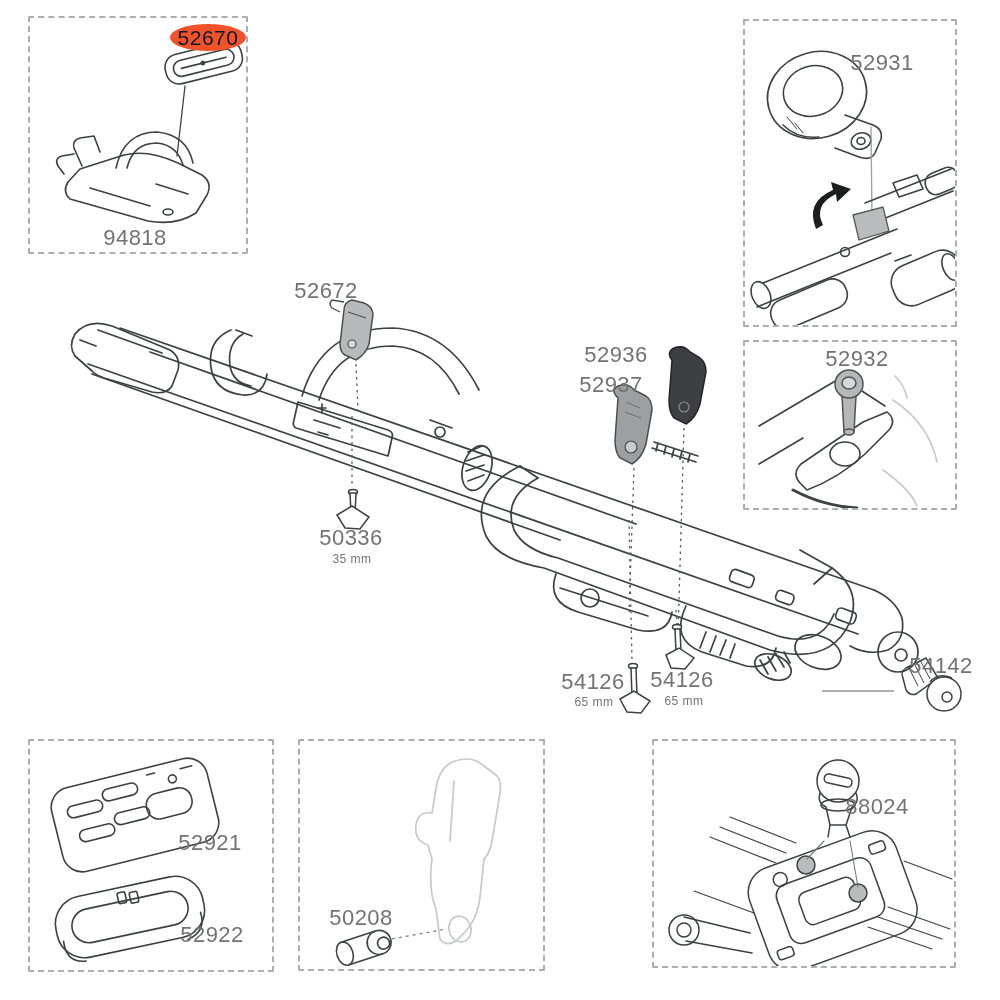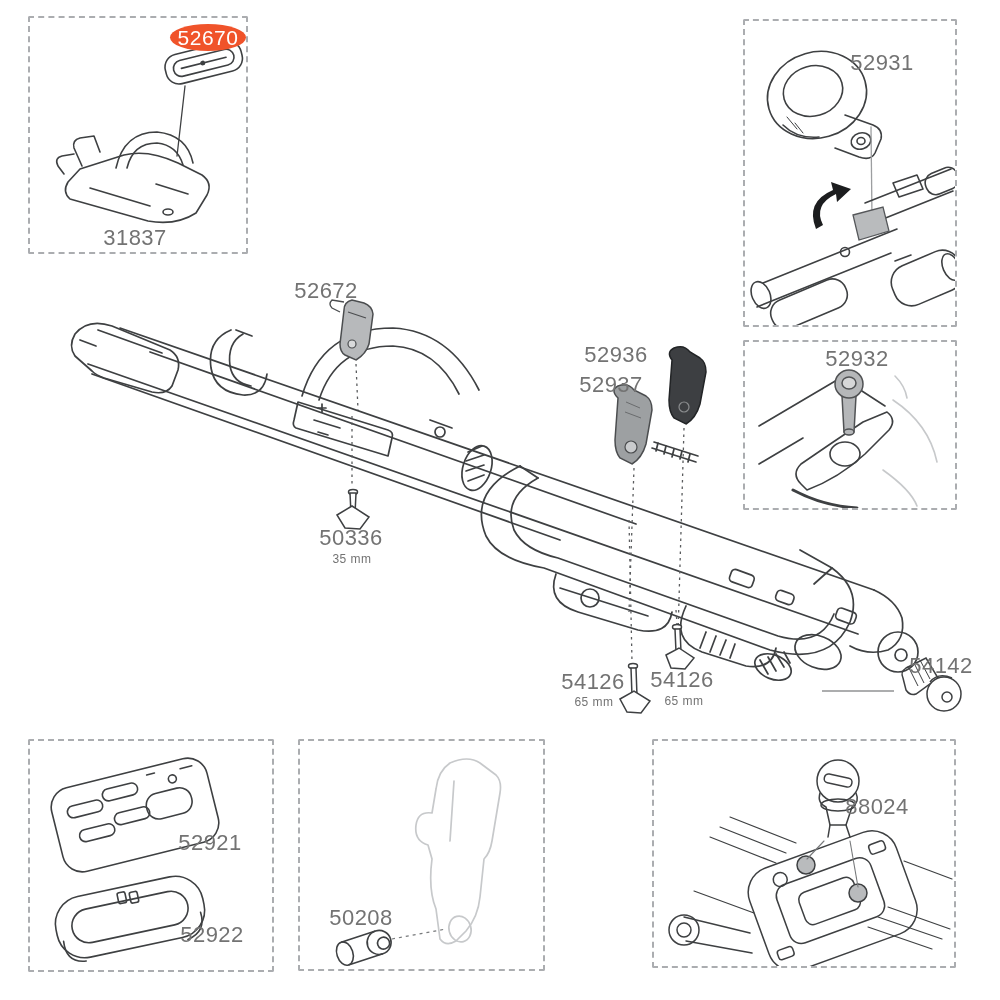--- a/index.html
+++ b/index.html
@@ -13,21 +13,21 @@
   .panel svg{position:absolute;left:0;top:0;}
   .num{
     position:absolute;transform:translate(-50%,-50%);
     font-size:22px;color:#737373;letter-spacing:.5px;white-space:nowrap;line-height:1;
   }
   .sz{font-size:12px;}
   .pill{
     position:absolute;left:140px;top:6px;width:76px;height:27px;border-radius:50%;
     background:#f0532a;display:flex;align-items:center;justify-content:center;
   }
-  .pill span{font-size:21px;color:#ffffff;letter-spacing:.5px;line-height:1;}
+  .pill span{font-size:21px;color:#0f172a;letter-spacing:.5px;line-height:1;}
   .abs{position:absolute;left:0;top:0;}
 </style>
 </head>
 <body>
 
 <div class="stage">
 
   <svg class="abs" width="1000" height="1000" viewBox="0 0 1000 1000">
     <g stroke="#3e4042" stroke-width="1.7" fill="none" stroke-linecap="round" stroke-linejoin="round">
 
@@ -167,21 +167,21 @@
         <path d="M52,148 L44,130 Q42,122 50,120 L64,118 L70,134"></path>
         <path d="M34,156 L28,148 Q24,140 32,138 L44,136"></path>
         <line x1="60" y1="170" x2="120" y2="188"></line>
         <line x1="126" y1="166" x2="158" y2="176"></line>
         <ellipse cx="138" cy="194" rx="5" ry="3"></ellipse>
       </g>
     </svg>
     <span class="pill">
       <span>52670</span>
     </span>
-    <div class="num" style="left:105px;top:220px">31837</div>
+    <div class="num" style="left:105px;top:220px">94818</div>
   </div>
 
 
   <div class="panel" style="left:743px;top:19px;width:214px;height:308px">
     <svg width="210" height="304" viewBox="0 0 210 304">
       <g stroke="#3e4042" stroke-width="1.6" fill="none" stroke-linecap="round" stroke-linejoin="round">
         <ellipse cx="72" cy="74" rx="50" ry="43" transform="rotate(-16 72 74)"></ellipse>
         <ellipse cx="68" cy="70" rx="30" ry="25" transform="rotate(-16 68 70)"></ellipse>
         <path d="M38,104 Q52,118 74,116"></path>
         <path d="M100,94 L128,104 Q138,108 136,118 L130,132 Q126,140 114,136 L90,127"></path>

